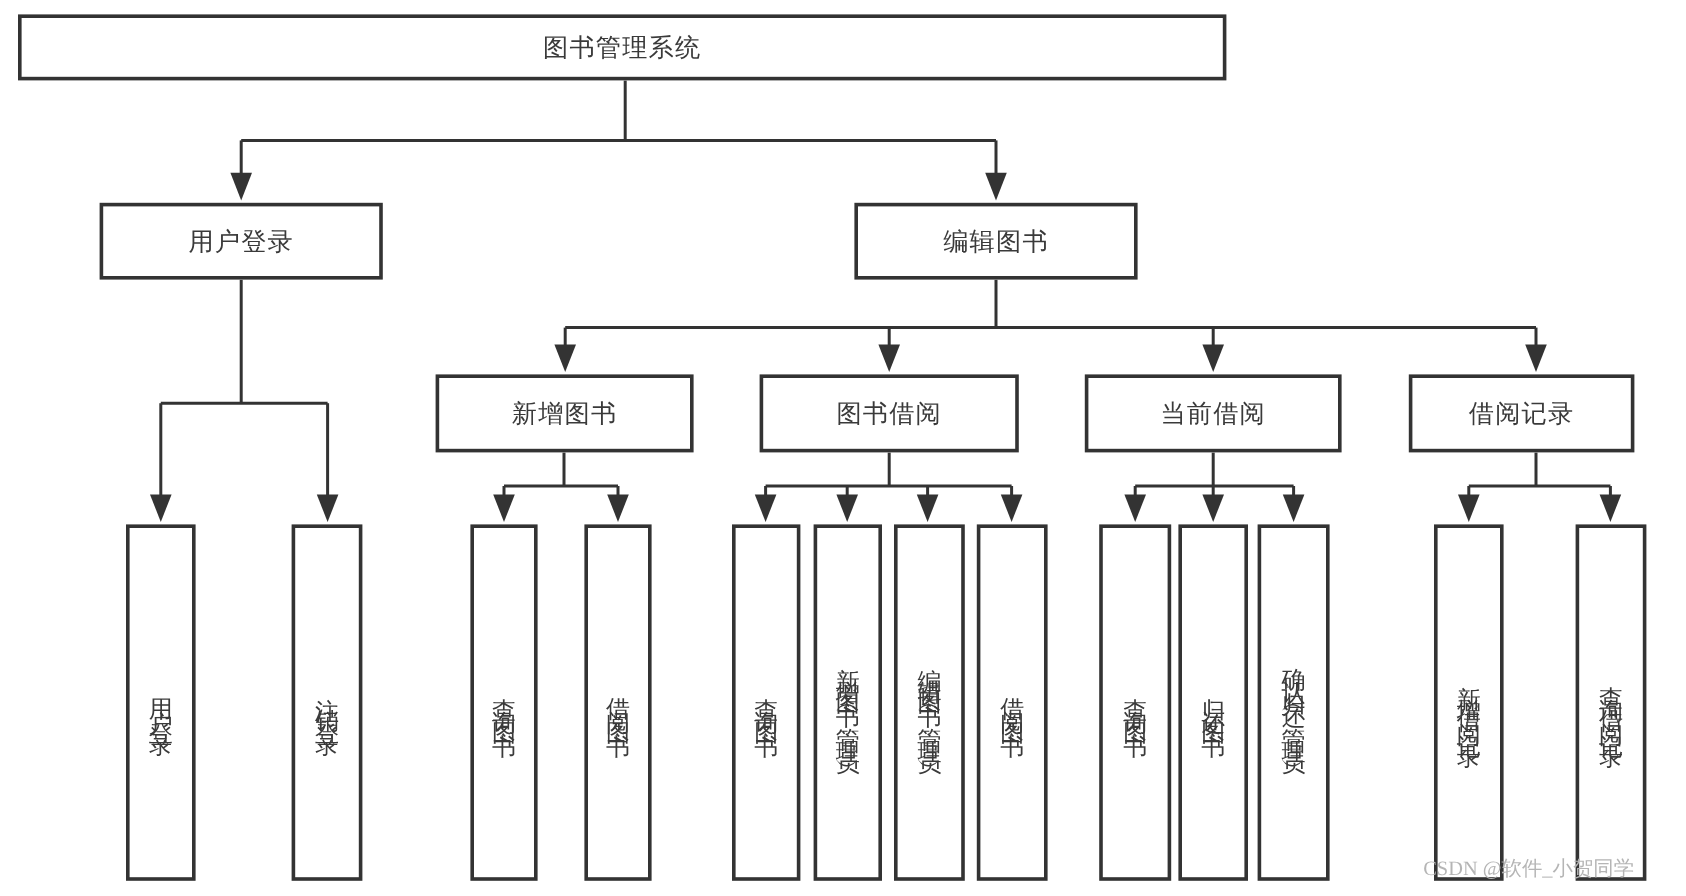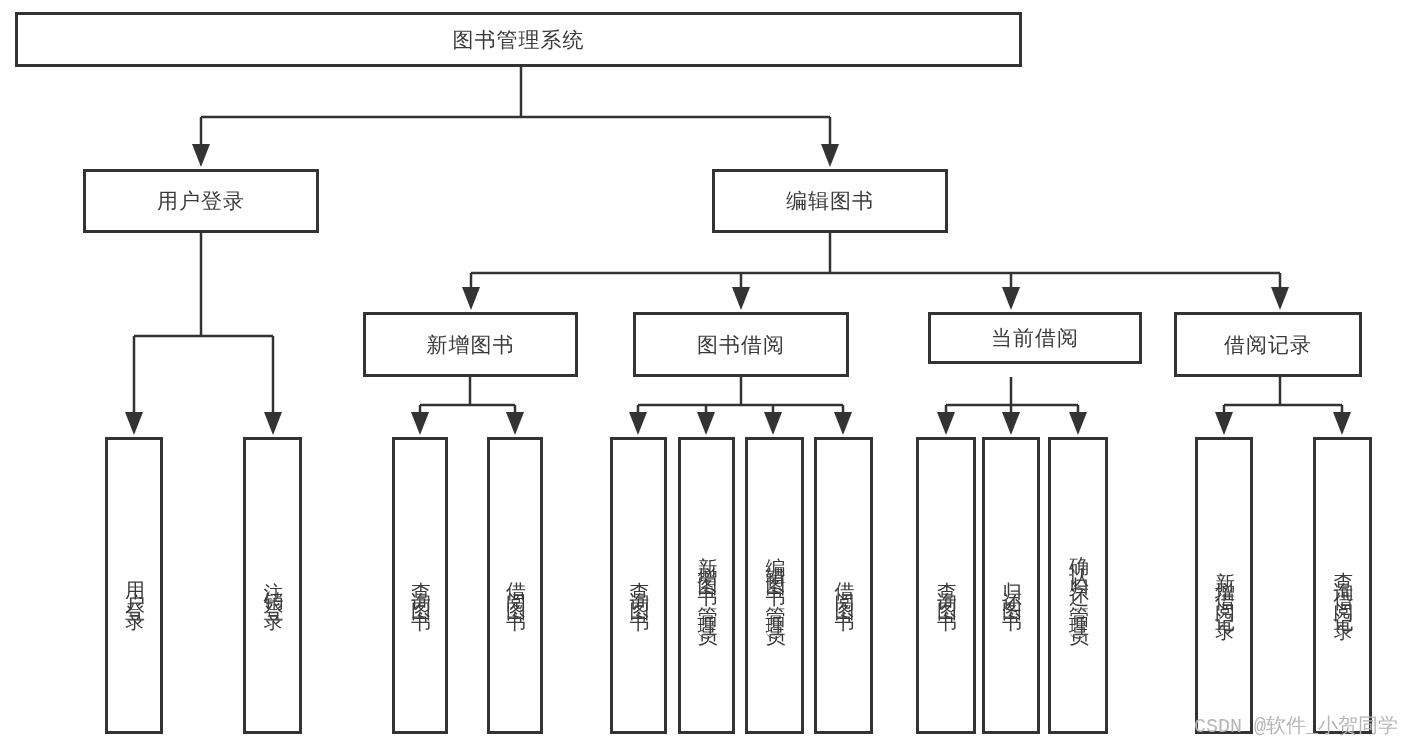--- a/index.html
+++ b/index.html
@@ -2,21 +2,21 @@
 <html><head>
 <meta charset="utf-8">
 <style>
   html, body { margin: 0; padding: 0; background: #ffffff; }
   .canvas {
     position: relative;
     width: 1405px;
     height: 747px;
     background: #ffffff;
     overflow: hidden;
-    font-family: Liberation Mono, monospace;
+    font-family: Liberation Serif, serif;
   }
   .connectors {
     position: absolute;
     left: 0; top: 0;
     width: 1405px; height: 747px;
     z-index: 0;
   }
   .node {
     position: absolute;
     box-sizing: border-box;
@@ -34,22 +34,22 @@
     text-orientation: mixed;
     font-size: 20px;
     letter-spacing: 10px;
     white-space: nowrap;
   }
   .watermark {
     position: absolute;
     left: 1186px;
     top: 712px;
     width: 212px;
-    text-align: right;
-    font-size: 20px;
+    text-align: left;
+    font-size: 17px;
     color: #b5b5b5;
     z-index: 5;
     white-space: nowrap;
   }
 </style>
 </head>
 <body>
 
 <div class="canvas">
 
@@ -122,21 +122,21 @@
     </g>
   </svg>
 
   <div class="node hbox" style="left:15px; top:12px; width:1007px; height:55px;">图书管理系统</div>
 
   <div class="node hbox" style="left:83px; top:169px; width:236px; height:64px;">用户登录</div>
   <div class="node hbox" style="left:712px; top:169px; width:236px; height:64px;">编辑图书</div>
 
   <div class="node hbox" style="left:363px; top:312px; width:215px; height:65px;">新增图书</div>
   <div class="node hbox" style="left:633px; top:312px; width:216px; height:65px;">图书借阅</div>
-  <div class="node hbox" style="left:904px; top:312px; width:214px; height:52px;margin-left:24px;">当前借阅</div>
+  <div class="node hbox" style="left:904px; top:312px; width:214px; height:65px;">当前借阅</div>
   <div class="node hbox" style="left:1174px; top:312px; width:188px; height:65px;">借阅记录</div>
 
   <div class="node vbox" style="left:105px; top:437px; width:58px; height:297px;">
     <span>用户登录</span>
   </div>
   <div class="node vbox" style="left:243px; top:437px; width:59px; height:297px;">
     <span>注销登录</span>
   </div>
 
   <div class="node vbox" style="left:392px; top:437px; width:56px; height:297px;">

